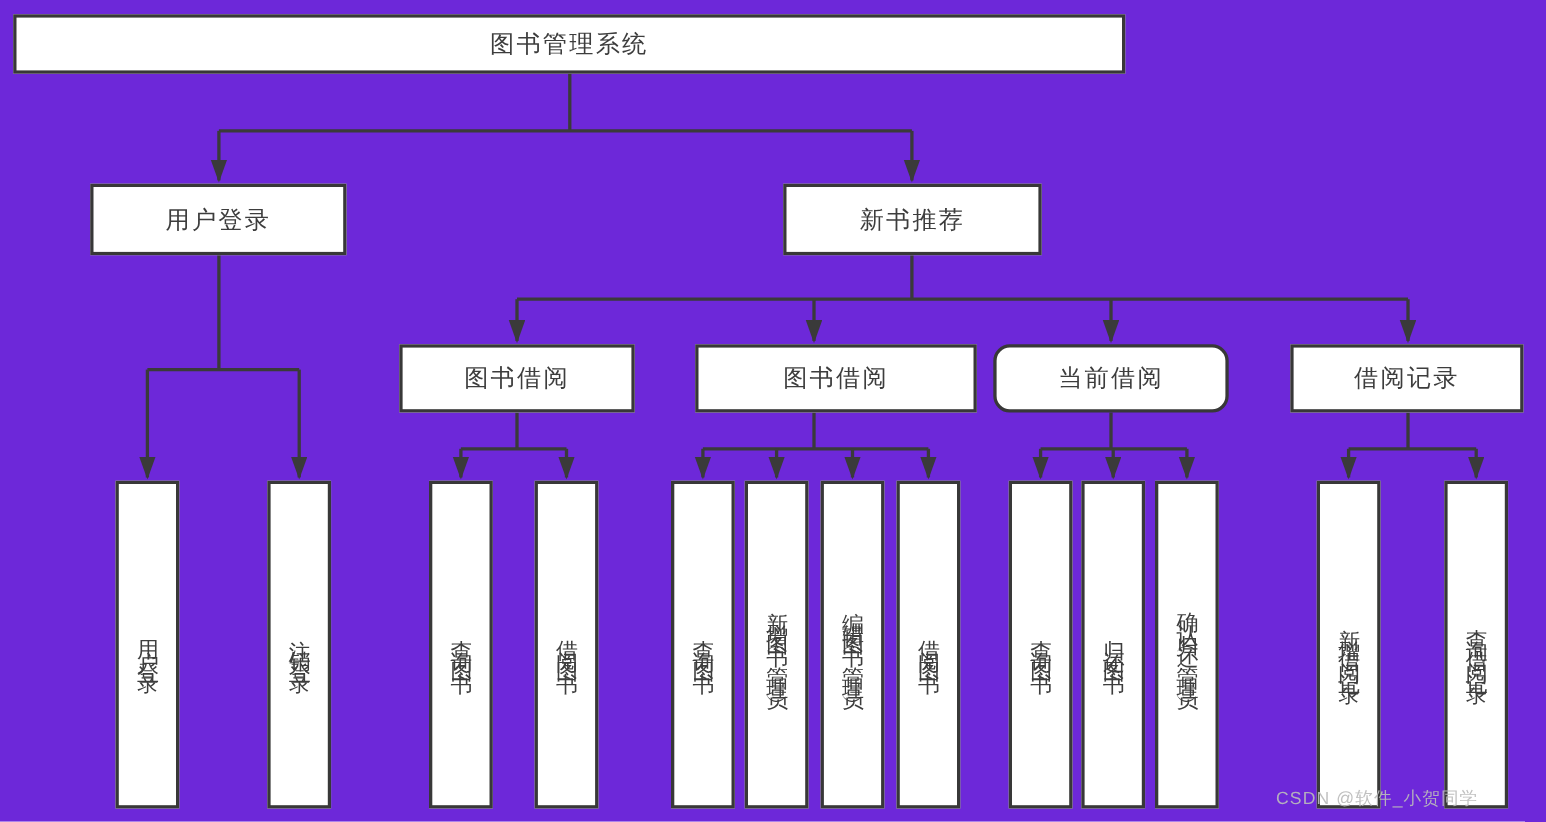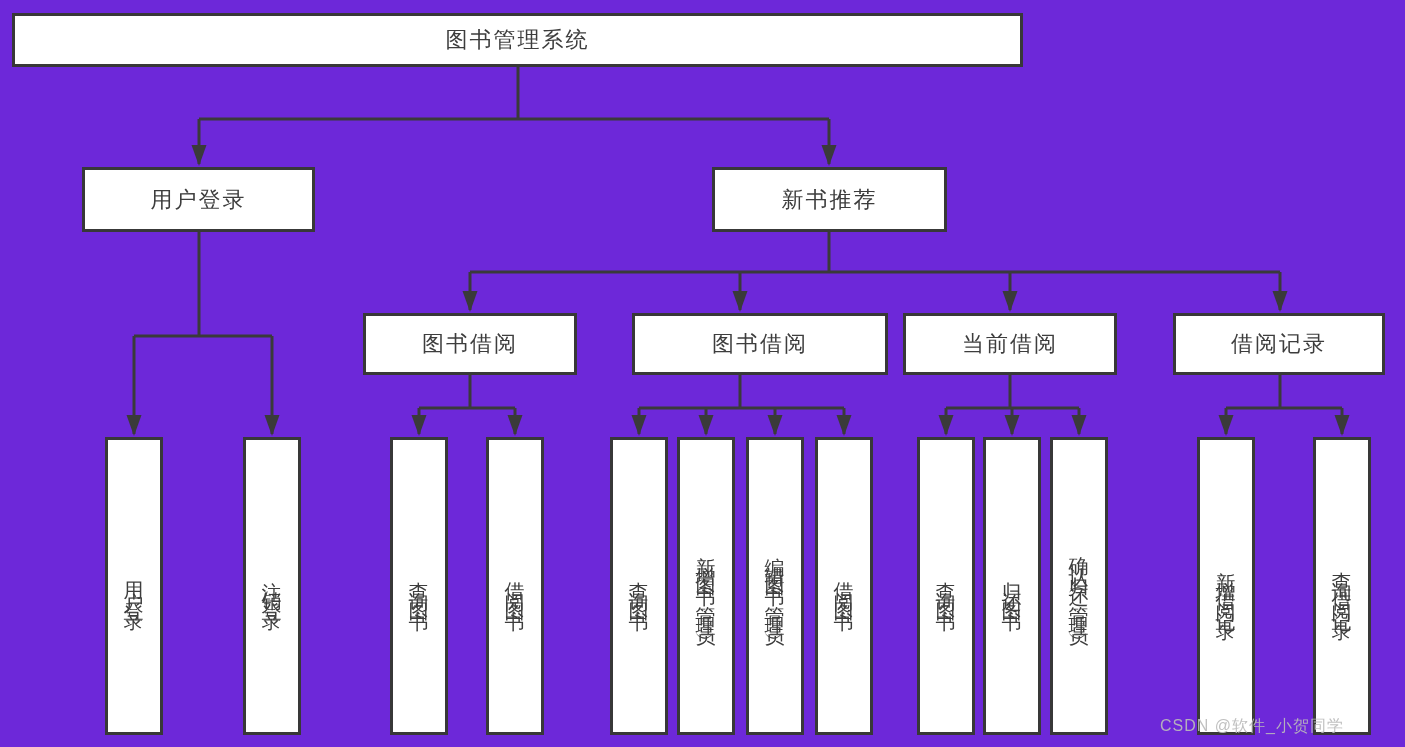--- a/index.html
+++ b/index.html
@@ -109,21 +109,21 @@
     <line x1="1342" y1="408" x2="1342" y2="434" marker-end="url(#ah)"></line>
   </svg>
 
   <div class="node h" style="left:12px; top:13px; width:1011px; height:54px;">图书管理系统</div>
 
   <div class="node h" style="left:82px; top:167px; width:233px; height:65px;">用户登录</div>
   <div class="node h" style="left:712px; top:167px; width:235px; height:65px;">新书推荐</div>
 
   <div class="node h" style="left:363px; top:313px; width:214px; height:62px;">图书借阅</div>
   <div class="node h" style="left:632px; top:313px; width:256px; height:62px;">图书借阅</div>
-  <div class="node h" style="left:903px; top:313px; width:214px; height:62px;">当前借阅</div>
+  <div class="node h" style="left:903px; top:313px; width:214px; height:62px;border-radius:15px;">当前借阅</div>
   <div class="node h" style="left:1173px; top:313px; width:212px; height:62px;">借阅记录</div>
 
   <div class="node v" style="left:105px;">用户登录</div>
   <div class="node v" style="left:243px;">注销登录</div>
 
   <div class="node v" style="left:390px;">查询图书</div>
   <div class="node v" style="left:486px;">借阅图书</div>
 
   <div class="node v" style="left:610px;">查询图书</div>
   <div class="node v" style="left:677px;">新增图书（管理员）</div>

